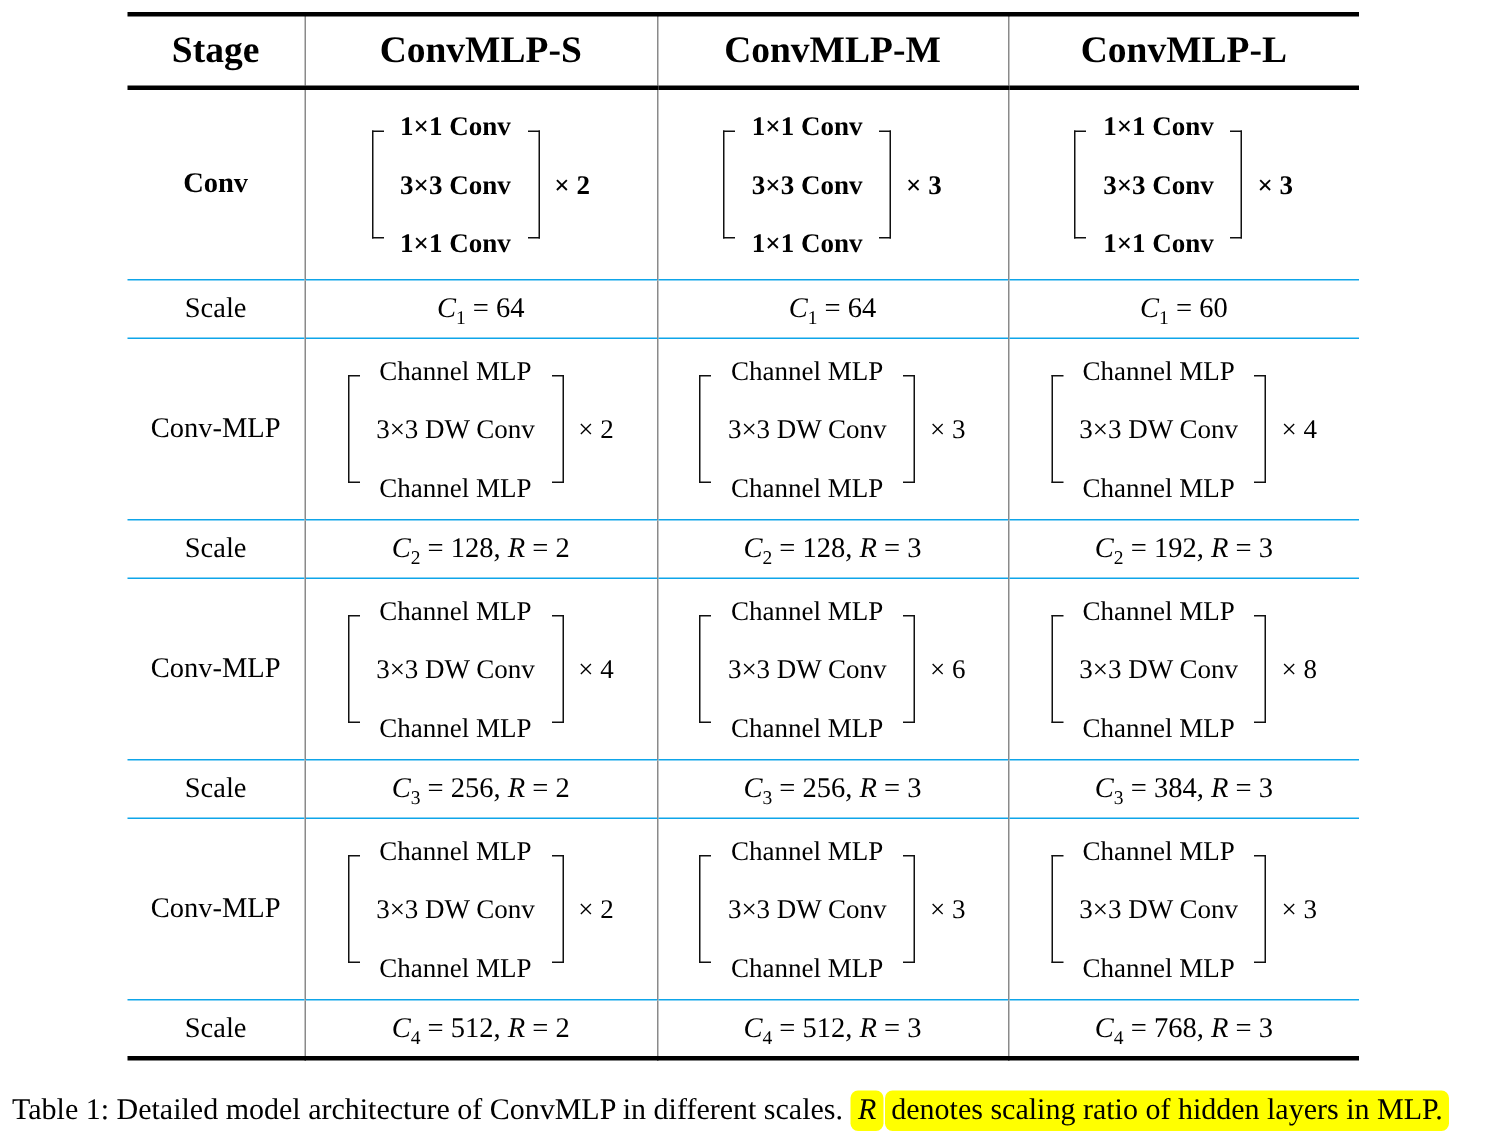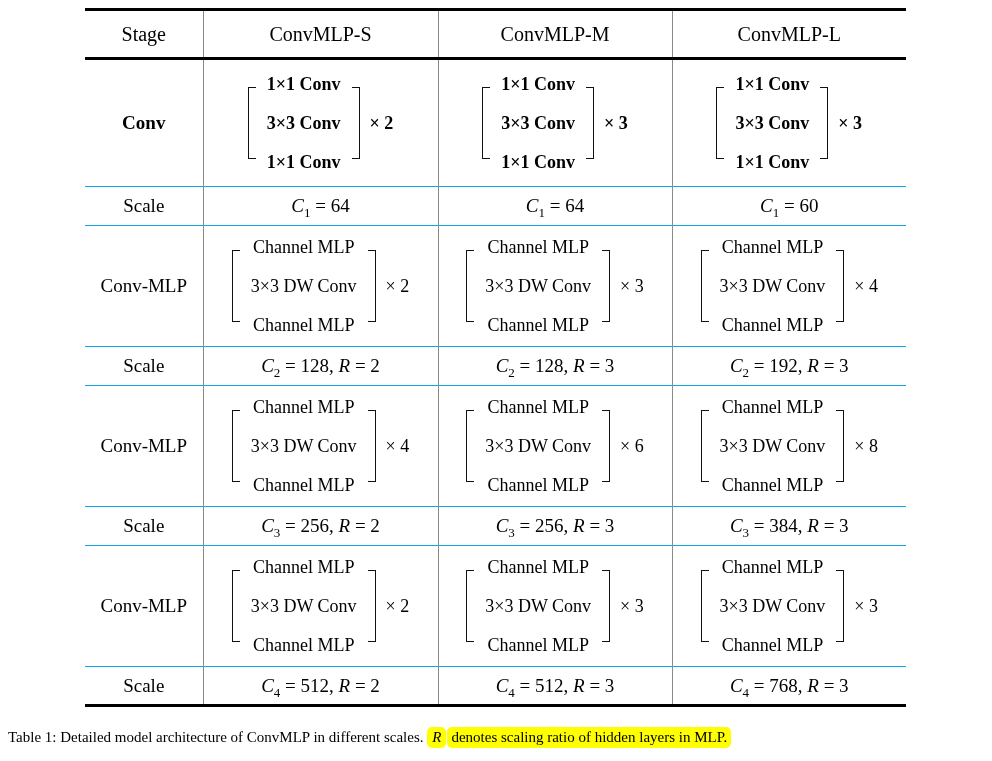--- a/index.html
+++ b/index.html
@@ -34,22 +34,22 @@
   th, td {
     text-align: center;
     vertical-align: middle;
     padding: 0;
   }
   th:not(:last-child), td:not(:last-child) {
     border-right: 1px solid #8a8a8a;
   }
   thead th {
     border-bottom: 3px solid #000;
-    font-weight: normal;
-    font-size: 20px;
+    font-weight: bold;
+    font-size: 25px;
   }
   tbody td { border-top: 1px solid #0ea5e9; }
   tbody tr:first-child td { border-top: none; font-weight: bold; }
 
   tr.r-hdr   { height: 49px; }
   tr.r-conv  { height: 128px; }
   tr.r-mlp   { height: 121px; }
   tr.r-scale { height: 39px; }
 
   .stage-cell { font-size: 19px; margin-top: 27px; }
@@ -100,21 +100,21 @@
     font-style: normal;
     line-height: 0;
   }
 
   
   .caption {
     position: absolute;
     left: 8px;
     top: 729px;
     width: 980px;
-    font-size: 15px;
+    font-size: 20px;
     white-space: nowrap;
   }
   .hl {
     background: #ffff00;
     border-radius: 5px;
     padding: 2px 4px 3px 4px;
   }
   .hl-var {
     font-style: italic;
     margin-right: 1px;

